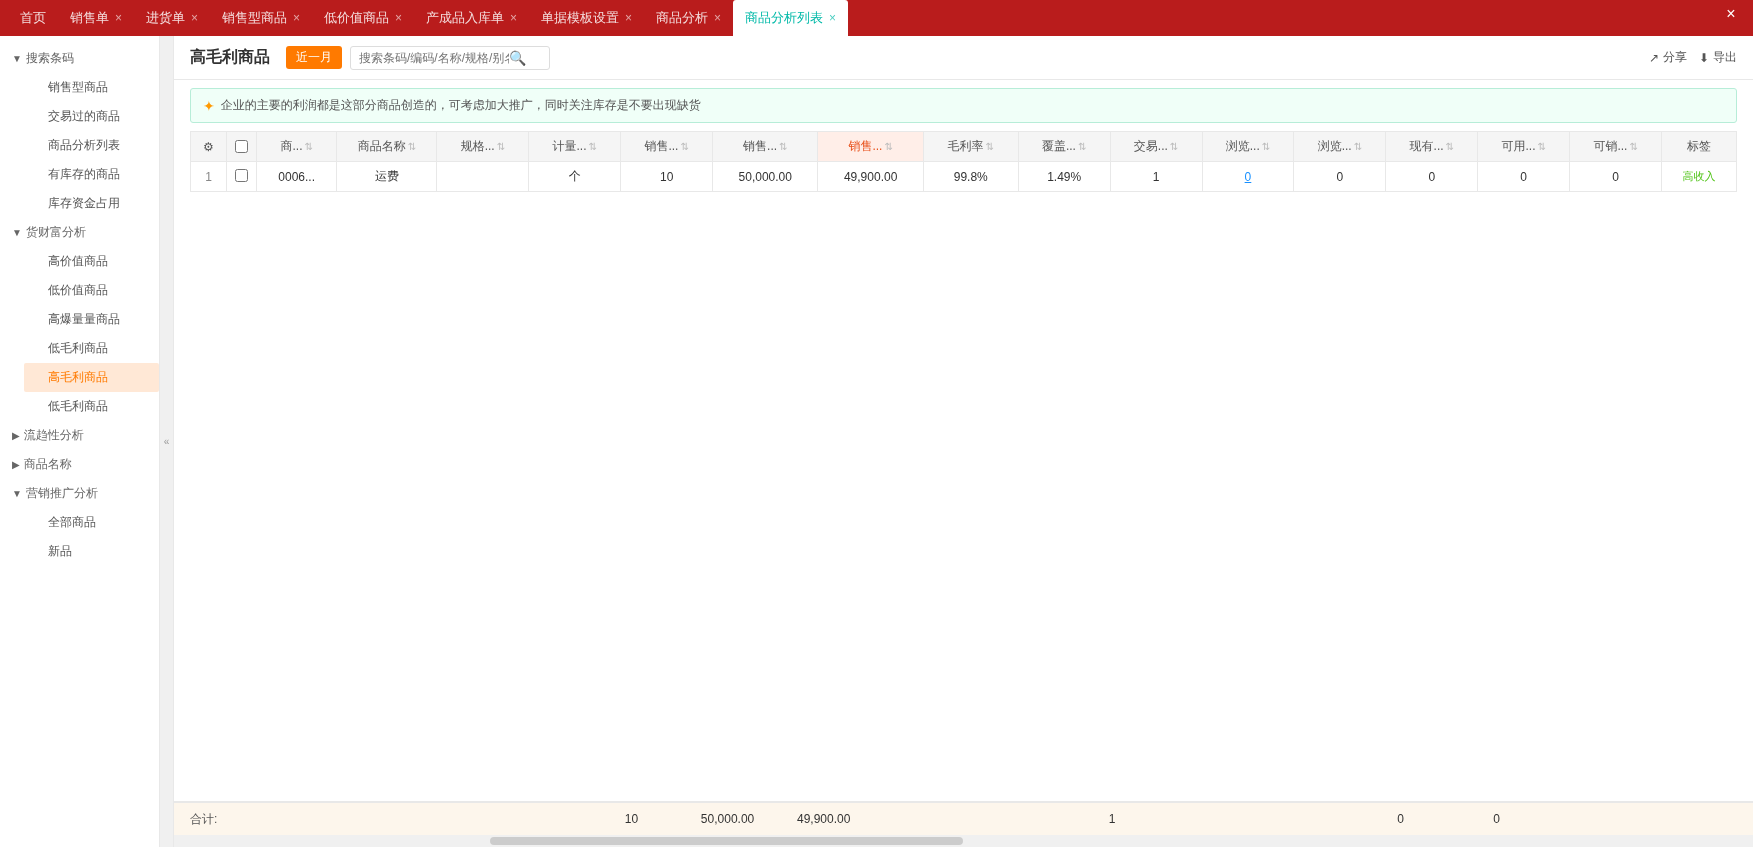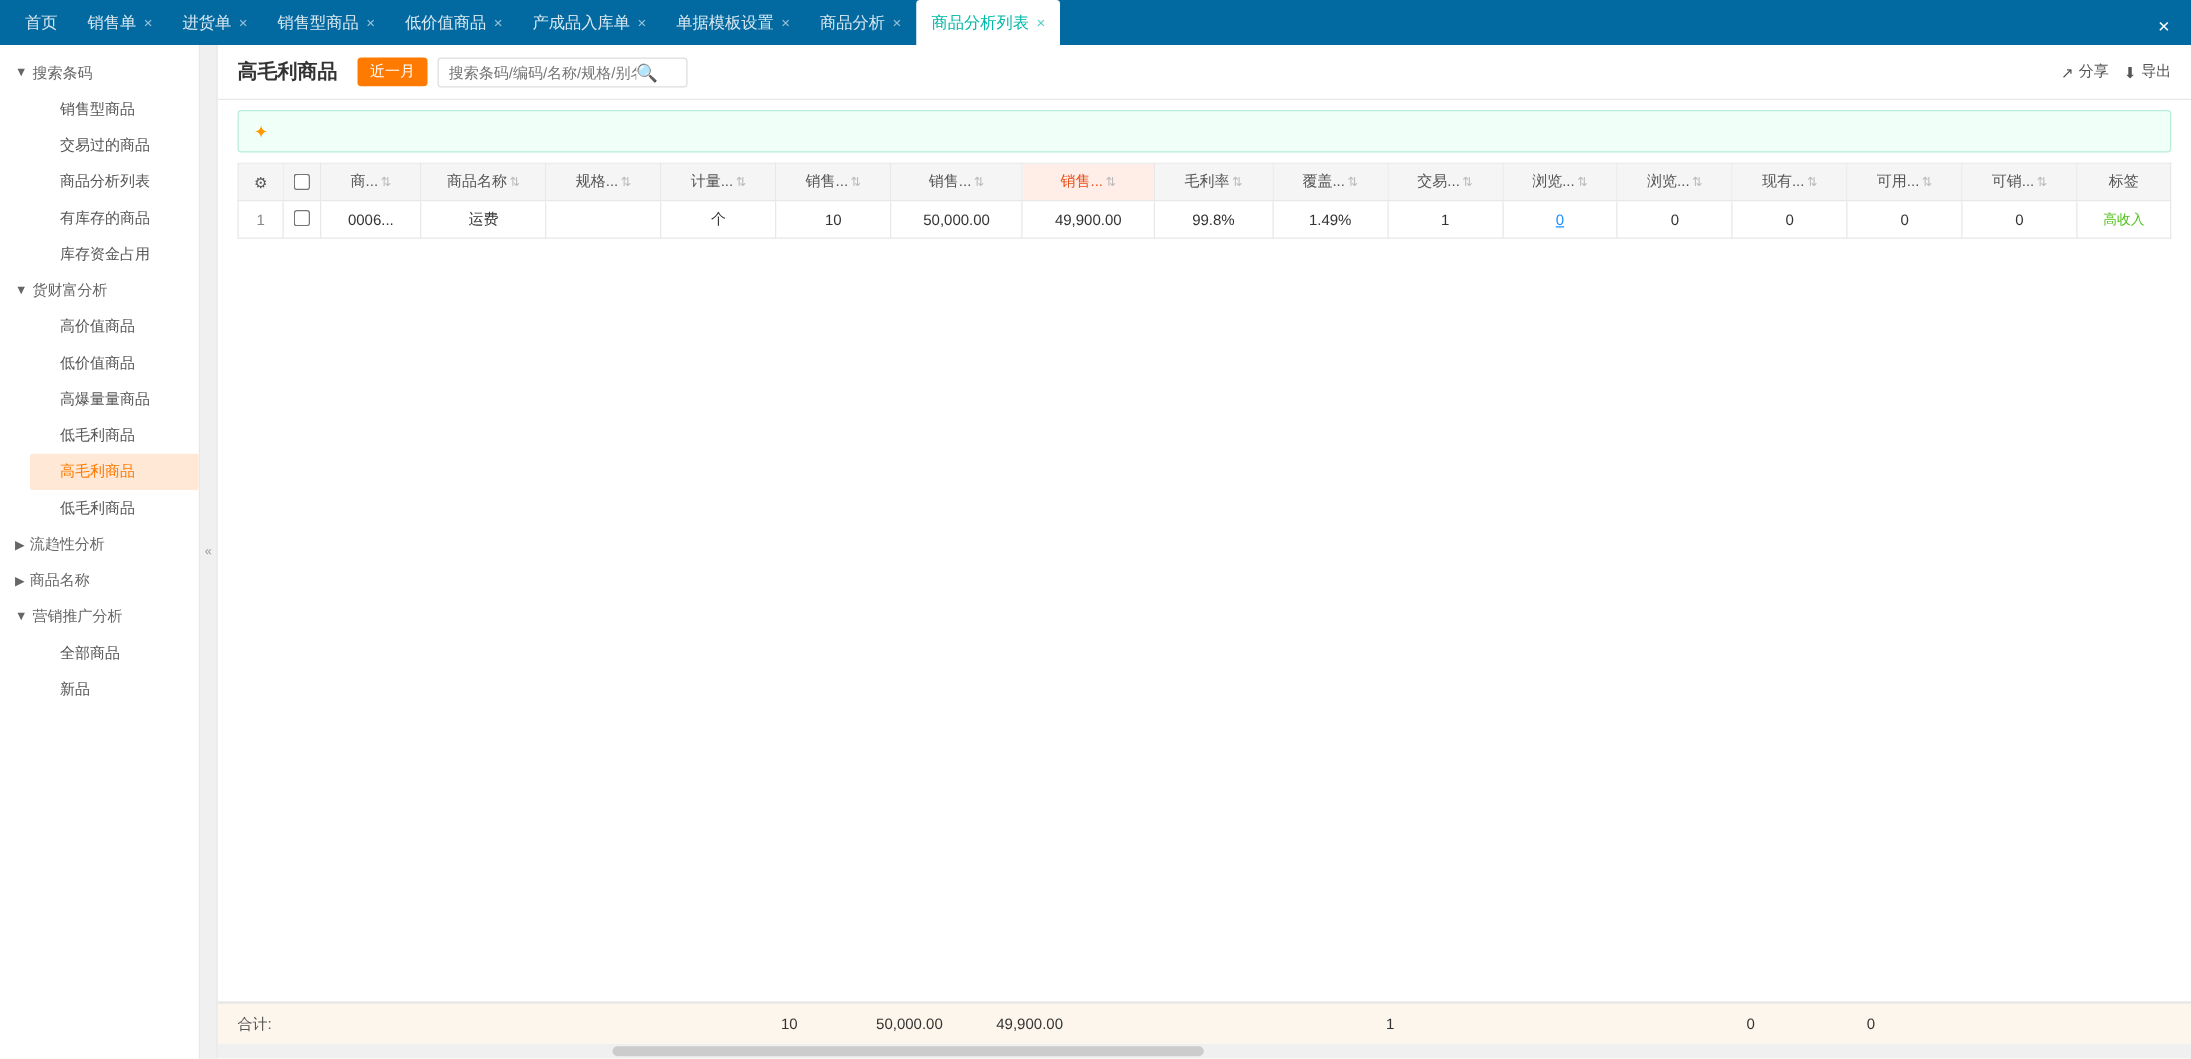--- a/index.html
+++ b/index.html
@@ -1,20 +1,20 @@
 <!DOCTYPE html>
 <html><head>
   <meta charset="utf-8">
   <style>
     * { margin: 0; padding: 0; box-sizing: border-box; }
     body { font-family: 'Microsoft YaHei', Arial, sans-serif; font-size: 12px; background: #f5f5f5; color: #333; overflow: hidden; width: 1753px; height: 847px; }
 
     
     .top-nav {
-      display: flex; align-items: flex-end; background: #0369a1; height: 36px; padding: 0 8px;
+      display: flex; align-items: flex-start; background: #b91c1c; height: 36px; padding: 0 8px;
       color: #fff; font-size: 13px;
     }
     .top-nav .close-btn {
       margin-left: auto; width: 28px; height: 28px; display: flex; align-items: center; justify-content: center;
       cursor: pointer; color: #fff; font-size: 16px;
     }
     .nav-tab {
       display: flex; align-items: center; height: 36px; padding: 0 12px; cursor: pointer;
       white-space: nowrap; color: rgba(255,255,255,0.85); font-size: 13px; position: relative;
     }
@@ -242,20 +242,21 @@
         </div>
         <div class="action-btn">
           <span>⬇</span>
           <span>导出</span>
         </div>
       </div>
     </div>
 
     <div class="info-banner">
       <span class="info-icon">✦</span>
+      <span>企业的主要的利润都是这部分商品创造的，可考虑加大推广，同时关注库存是不要出现缺货</span>
     </div>
 
     <div class="table-wrapper">
       <table>
         <thead>
           <tr>
             <th style="width:36px;">
               <div class="th-inner">⚙</div>
             </th>
             <th style="width:30px;" class="checkbox-cell">

